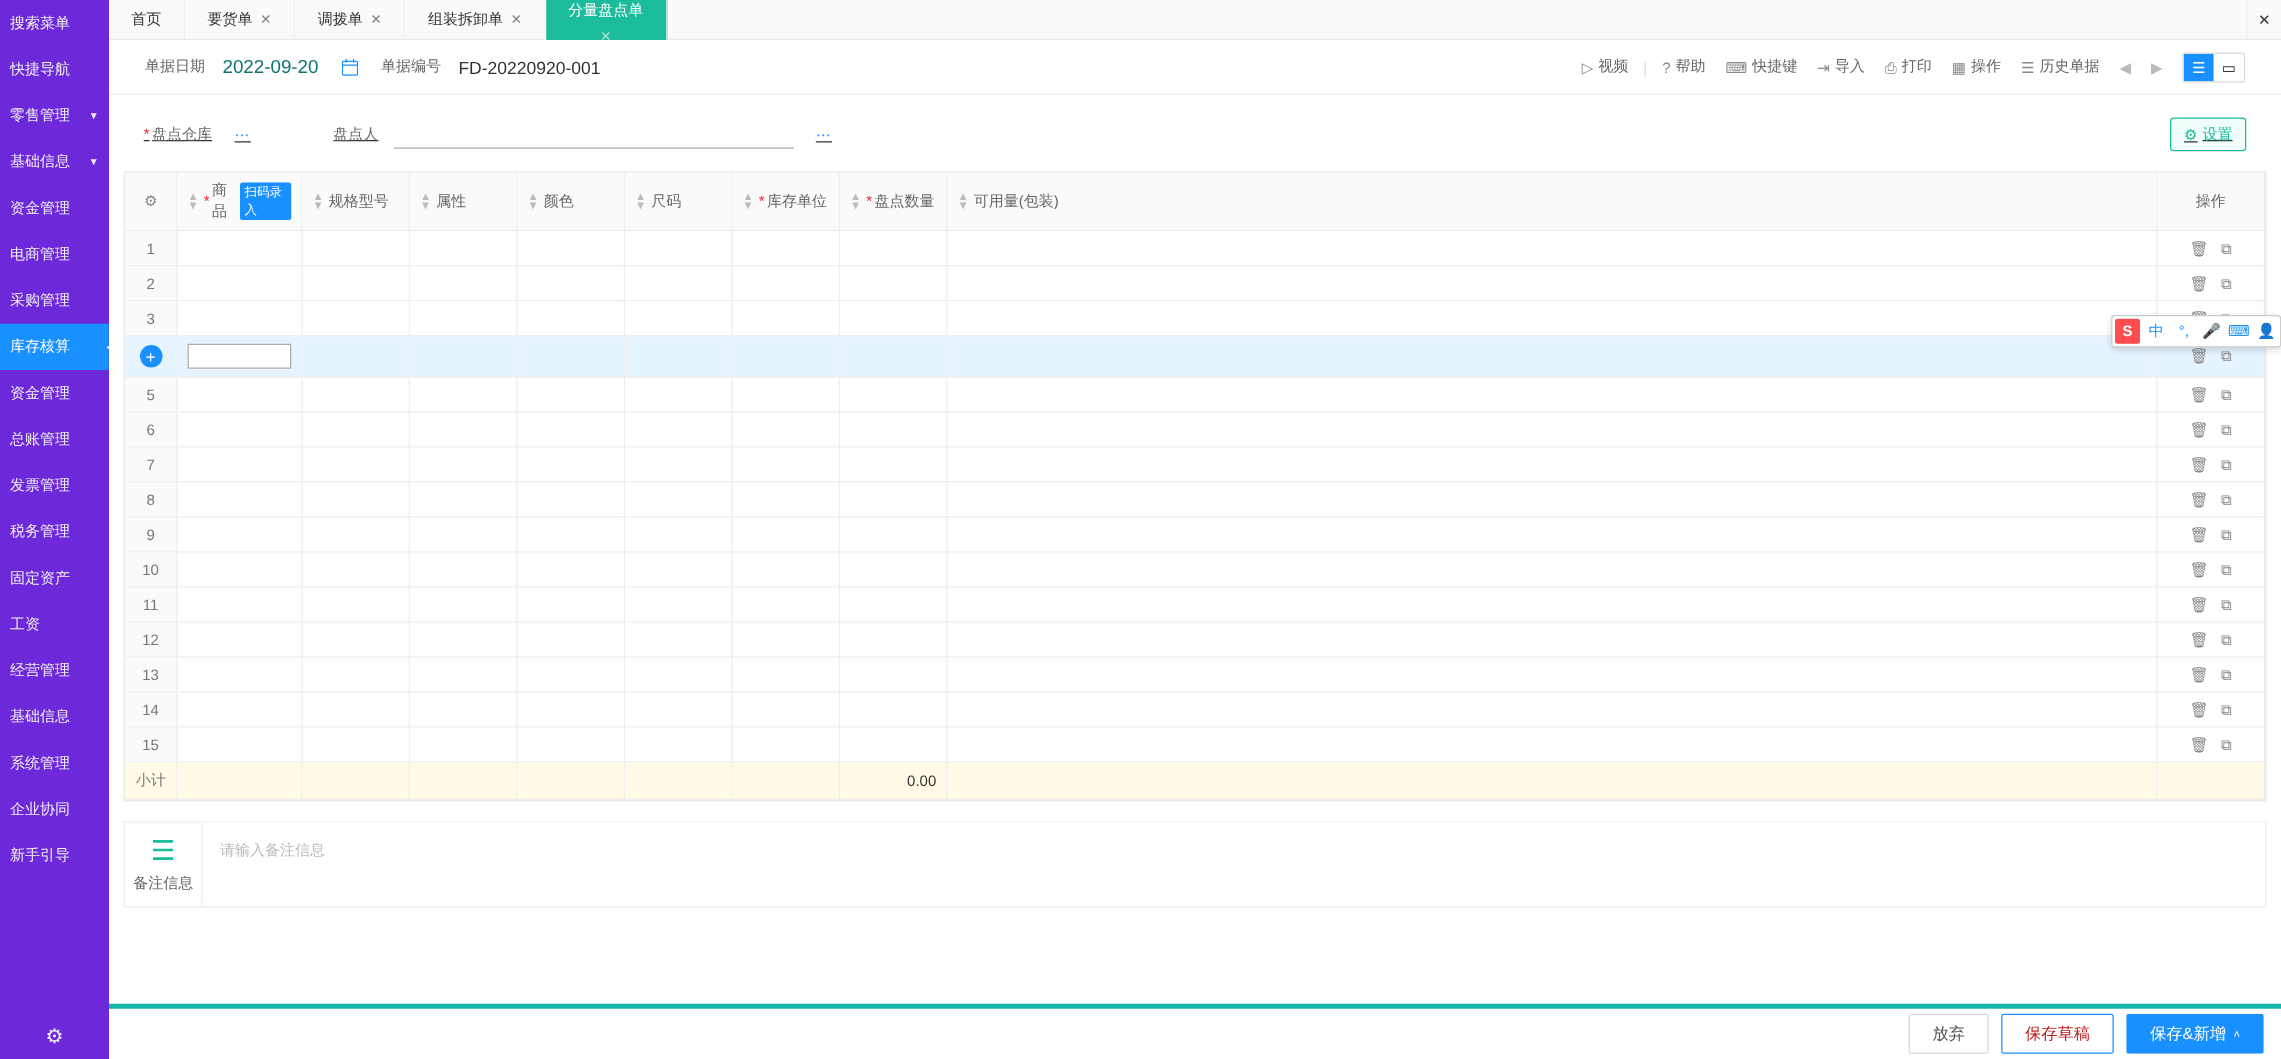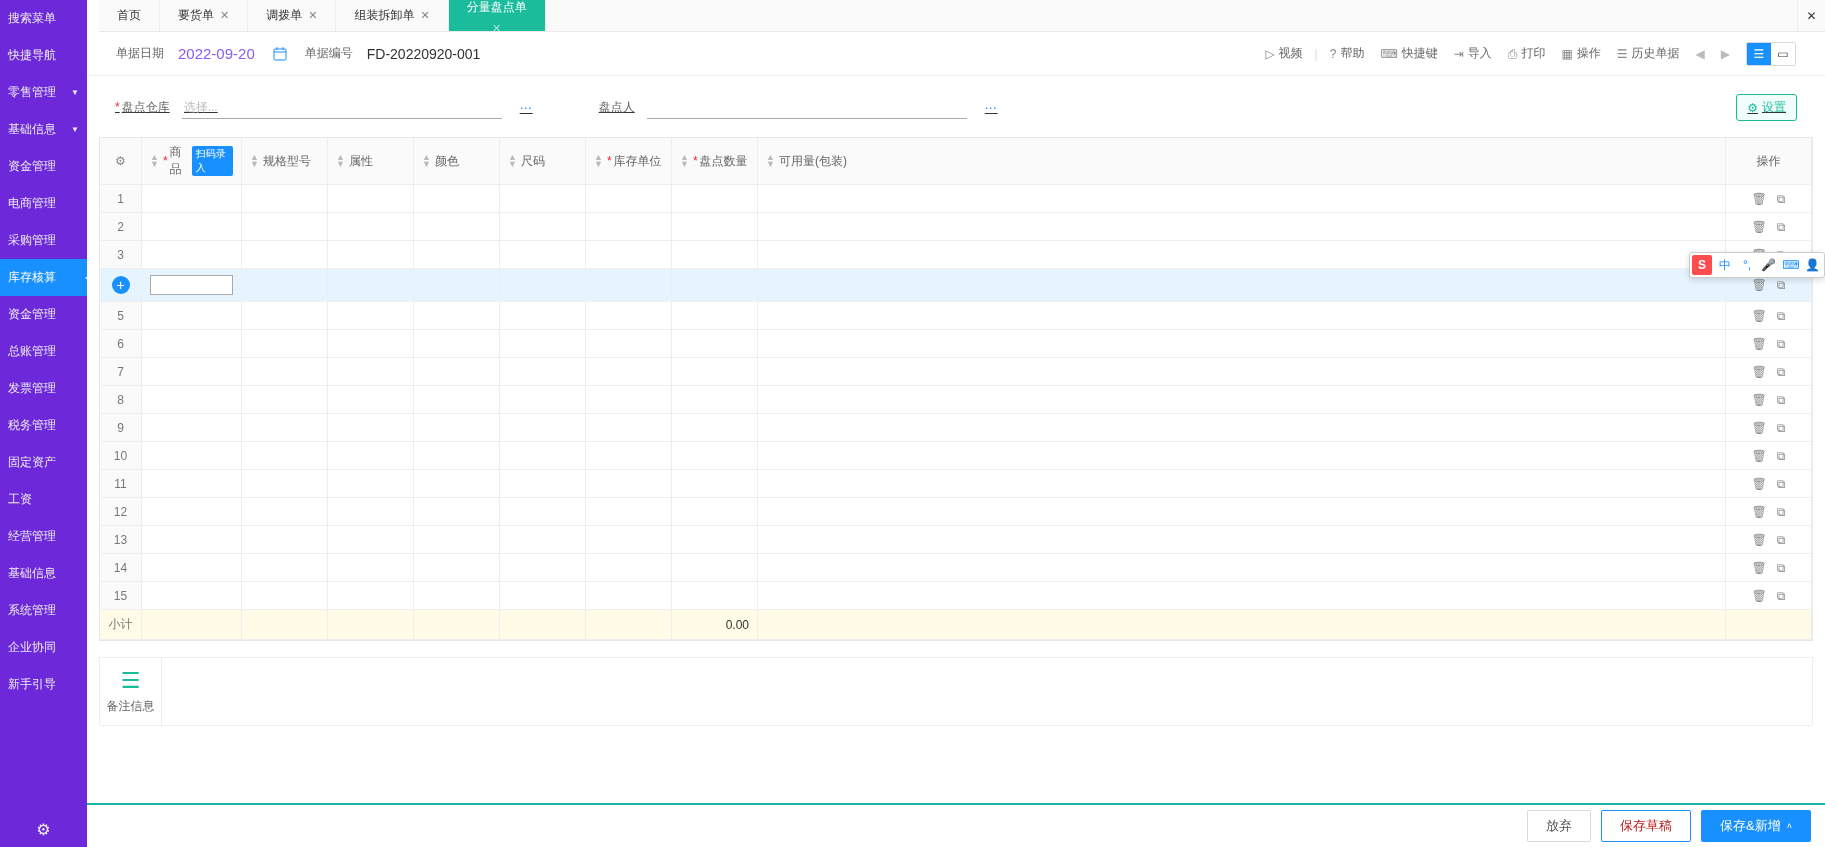--- a/index.html
+++ b/index.html
@@ -10,31 +10,31 @@
 .sidebar { width: 87px; background: #6d28d9; color: #eee; display: flex; flex-direction: column; overflow-y: auto; }
 .sidebar-item { padding: 10px 8px; font-size: 12px; cursor: pointer; display: flex; align-items: center; justify-content: space-between; white-space: nowrap; }
 .sidebar-item.active { background: #1890ff; color: #fff; gap: 25px; }
 .sidebar-item .caret { font-size: 8px; margin-left: 4px; }
 .sidebar-settings { margin-top: auto; text-align: center; padding: 8px; font-size: 16px; cursor: pointer; }
 
 
 .main { flex: 1; display: flex; flex-direction: column; background: #fff; position: relative; }
 
 
-.tabs { display: flex; align-items: flex-end; height: 32px; border-bottom: 1px solid #e8e8e8; background: #fafafa; position: relative; margin-left: 12px; }
+.tabs { display: flex; align-items: center; height: 32px; border-bottom: 1px solid #e8e8e8; background: #fafafa; position: relative; }
 .tab { padding: 0 18px; height: 32px; display: flex; align-items: center; font-size: 12px; cursor: pointer; border-right: 1px solid #eee; gap: 6px; }
 .tab.active { background: #1abc9c; color: #fff; flex-direction: column; }
 .tab-close { font-size: 11px; opacity: .6; }
 .tabs-close-all { position: absolute; right: 0; top: 0; width: 28px; height: 32px; display: flex; align-items: center; justify-content: center; cursor: pointer; border-left: 1px solid #eee; }
 
 
 .header-bar { display: flex; align-items: center; height: 44px; padding: 0 29px; border-bottom: 1px solid #f0f0f0; gap: 12px; }
 .hb-left { display: flex; align-items: center; gap: 14px; }
 .hb-label { color: #666; }
-.hb-date { font-size: 15px; font-weight: 500; color: #8b5cf6; }
+.hb-date { font-size: 15px; font-weight: 500; color: #0f766e; }
 .hb-docno { font-size: 14px; color: #333; }
 .hb-icon { color: #1890ff; cursor: pointer; padding: 0 4px; }
 .hb-right { margin-left: auto; display: flex; align-items: center; gap: 4px; }
 .hb-action { display: flex; align-items: center; gap: 4px; padding: 4px 6px; cursor: pointer; color: #666; font-size: 12px; }
 .hb-action .ic { color: #888; }
 .hb-sep { color: #ddd; padding: 0 2px; }
 .hb-nav { padding: 2px 6px; color: #bbb; cursor: pointer; }
 .hb-view { display: flex; border: 1px solid #d9d9d9; border-radius: 2px; overflow: hidden; margin-left: 6px; }
 .hb-view-btn { width: 24px; height: 22px; display: flex; align-items: center; justify-content: center; cursor: pointer; background: #fff; }
 .hb-view-btn.active { background: #1890ff; color: #fff; }
@@ -68,21 +68,21 @@
 .scan-badge { background: #1890ff; color: #fff; font-size: 10px; padding: 1px 4px; border-radius: 2px; margin-left: 2px; }
 
 
 .remark { display: flex; align-items: flex-start; margin: 8px 12px; border: 1px solid #eee; }
 .remark-label { width: 62px; padding: 10px 6px; text-align: center; color: #666; border-right: 1px solid #eee; }
 .remark-label .ic { color: #1abc9c; font-size: 22px; display: block; margin-bottom: 4px; }
 .remark-input { flex: 1; border: none; padding: 14px; font-size: 12px; resize: none; outline: none; min-height: 50px; }
 .remark-input::placeholder { color: #bbb; }
 
 
-.footer { position: absolute; bottom: 0; left: 87px; right: 0; height: 44px; border-top: 2px solid #14b8a6; display: flex; align-items: center; justify-content: flex-end; padding: 0 14px; gap: 10px; background: #fff; }
+.footer { position: absolute; bottom: 0; left: 87px; right: 0; height: 44px; border-top: 4px solid #14b8a6; display: flex; align-items: center; justify-content: flex-end; padding: 0 14px; gap: 10px; background: #fff; }
 .btn { padding: 6px 18px; border-radius: 2px; font-size: 13px; cursor: pointer; border: 1px solid transparent; }
 .btn-default { background: #fff; border-color: #d9d9d9; color: #555; }
 .btn-outline { background: #fff; border-color: #1890ff; color: #b91c1c; }
 .btn-primary { background: #1890ff; color: #fff; display: flex; align-items: center; gap: 6px; }
 .btn-primary .caret-up { font-size: 9px; }
 
 
 .ime-bar { position: absolute; right: 0; top: 252px; background: #fff; border: 1px solid #ccc; border-radius: 3px; box-shadow: 0 2px 6px rgba(0,0,0,0.15); display: flex; align-items: center; padding: 2px; gap: 4px; }
 .ime-logo { background: #ff4d4f; color: #fff; font-weight: bold; width: 20px; height: 20px; display: flex; align-items: center; justify-content: center; border-radius: 2px; font-size: 12px; }
 .ime-item { width: 18px; height: 18px; display: flex; align-items: center; justify-content: center; color: #1890ff; font-size: 12px; }
@@ -233,21 +233,20 @@
         <div class="hb-view">
           <div class="hb-view-btn active">☰</div>
           <div class="hb-view-btn">▭</div>
         </div>
       </div>
     </div>
 
     <div class="form-row">
       <div class="form-field">
         <label><span class="req">*</span><span>盘点仓库</span></label>
-        <input class="form-input" placeholder="选择..." style="">
         <span class="form-more">⋯</span>
       </div>
       <div class="form-field">
         <label>盘点人</label>
         <input class="form-input" style="">
         <span class="form-more">⋯</span>
       </div>
       <button class="settings-btn">
         <span>⚙</span>
         <span>设置</span>
@@ -500,20 +499,21 @@
           <div class="td td-total"></div>
           <div class="td td-total"></div>
         </div>
     </div>
 
     <div class="remark">
       <div class="remark-label">
         <span class="ic">☰</span>
         <span>备注信息</span>
       </div>
+      <textarea class="remark-input" placeholder="请输入备注信息" style=""></textarea>
     </div>
 
   </div>
 
   <div class="footer">
     <button class="btn btn-default">放弃</button>
     <button class="btn btn-outline">保存草稿</button>
     <button class="btn btn-primary">
       <span>保存&amp;新增</span>
         <span class="caret-up">˄</span>

